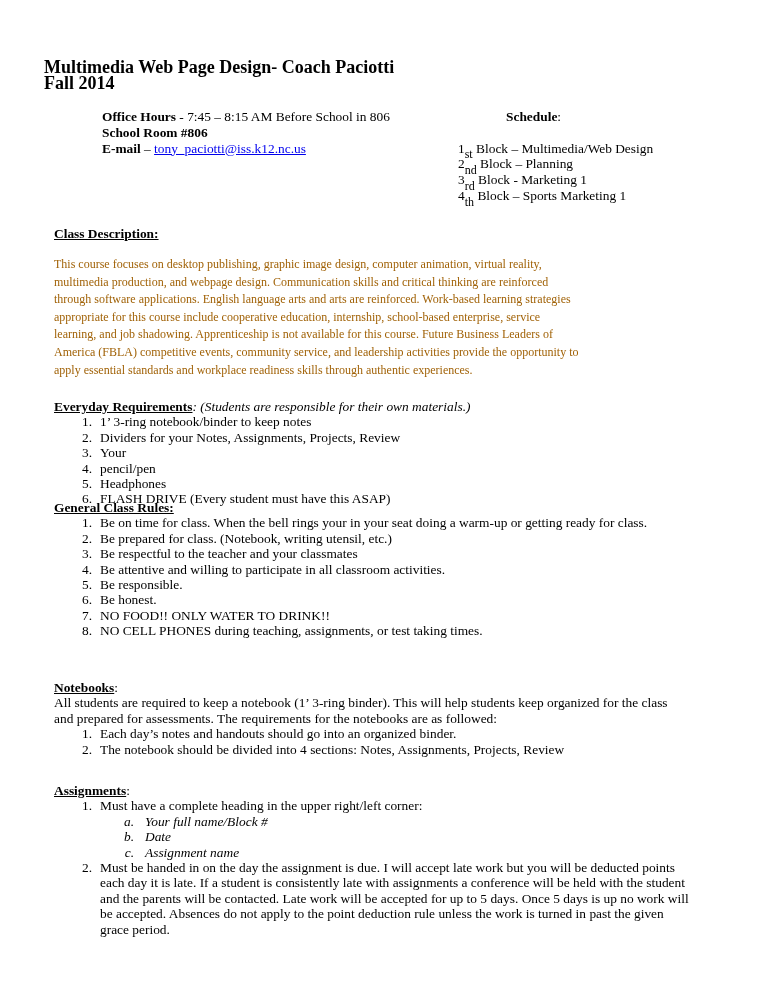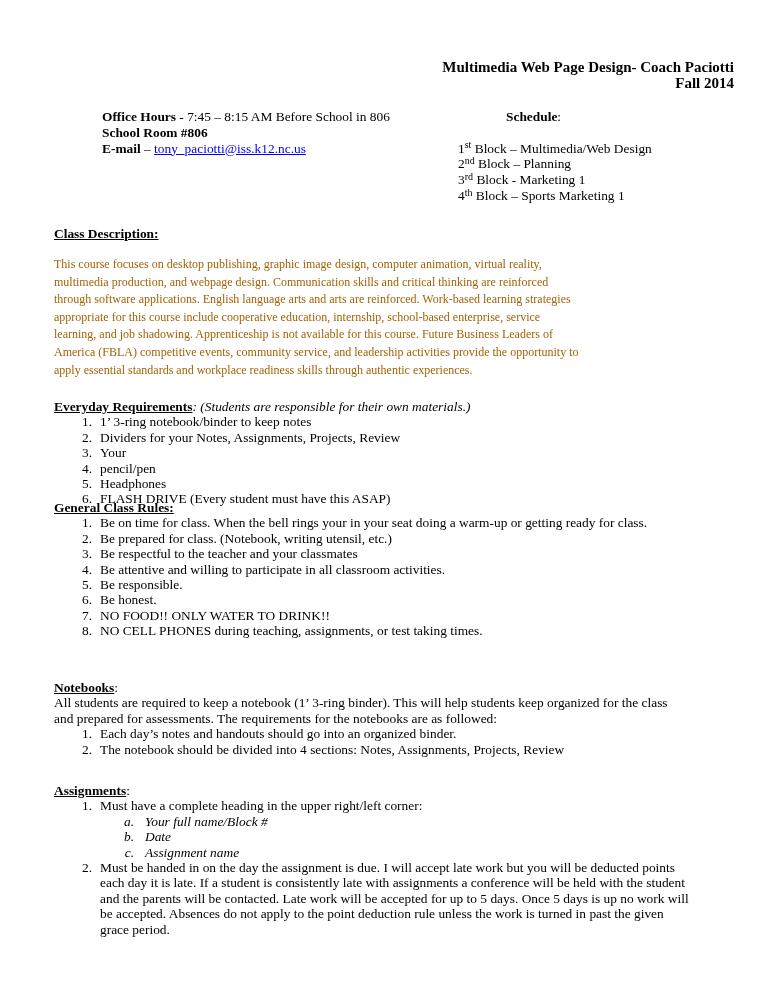--- a/index.html
+++ b/index.html
@@ -21,23 +21,23 @@
       position: absolute;
       left: 44px;
       top: 0;
       width: 690px;
     }
     .title-block {
       position: absolute;
       left: 0;
       top: 60px;
       width: 690px;
-      text-align: right;
+      text-align: left;
       font-weight: bold;
-      font-size: 15px;
+      font-size: 18px;
       line-height: 15.6px;
     }
     .header-left {
       position: absolute;
       left: 10px;
       top: 109px;
       width: 380px;
       line-height: 15.8px;
     }
     .header-right {
@@ -47,25 +47,25 @@
       width: 280px;
       line-height: 15.8px;
     }
     .bold { font-weight: bold; margin-left: 48px; }
     .email-link {
       color: #0000ee;
       text-decoration: underline;
     }
     .sched-list { margin-top: 15.8px; }
     .sched-line sup {
-      font-size: 10px;
+      font-size: 12px;
       line-height: 0;
       vertical-align: super;
       position: relative;
-      top: 1px;
+      top: 11px;
     }
     .section-heading {
       font-weight: bold;
       text-decoration: underline;
     }
     .heading-row {
       position: absolute;
       left: 10px;
     }
     .desc {

